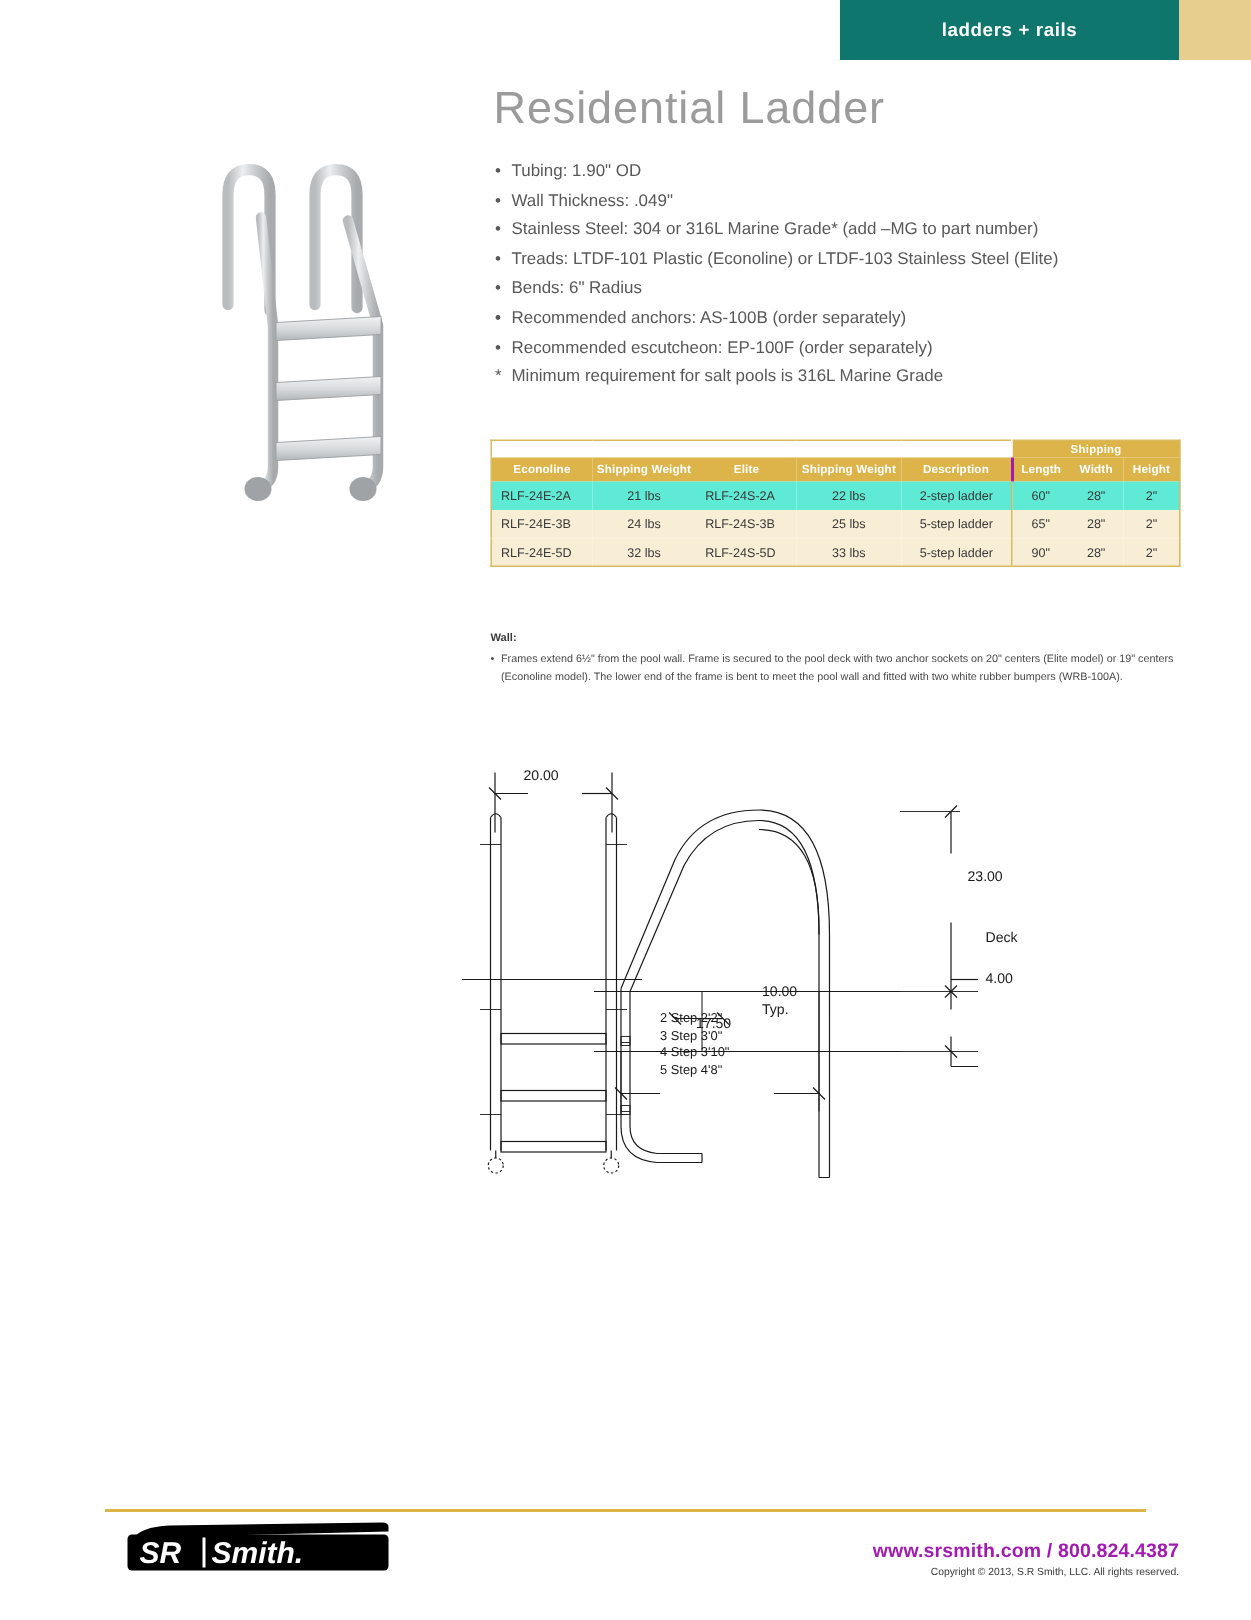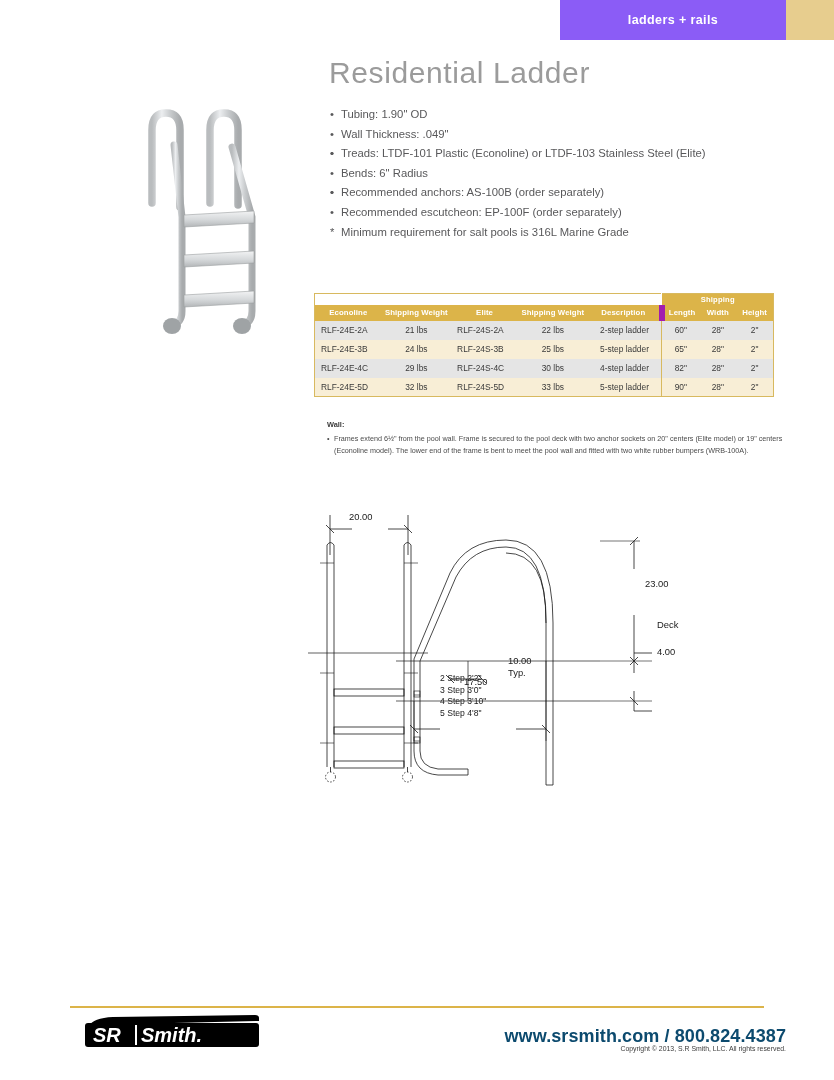--- a/index.html
+++ b/index.html
@@ -13,21 +13,21 @@
   .page { position: relative; width: 834px; height: 1080px; background: #fff; }
 
   
   .header-band {
     position: absolute; top: 0; left: 560px;
     width: 274px; height: 40px;
     display: flex;
   }
   .header-tab {
     width: 226px; height: 40px;
-    background: #8b5cf6;
+    background: #0f766e;
     display: flex; align-items: center; justify-content: center;
   }
   .header-tab-label {
     color: #ffffff; font-size: 12.5px; font-weight: bold;
     letter-spacing: .4px;
   }
   .header-tab-edge {
     width: 48px; height: 40px; background: #e7cd8e;
   }
 
@@ -45,42 +45,42 @@
     font-size: 11.3px; color: #58585a; line-height: 19.6px;
     white-space: nowrap; position: relative; padding-left: 12px;
   }
   .spec-row .bullet {
     position: absolute; left: 1px; top: 0; color: #58585a; font-size: 11.3px;
   }
   .spec-row.note-star { padding-left: 12px; }
 
   
   .spec-table {
-    position: absolute; left: 314px; top: 293px;
+    position: absolute; left: 327px; top: 293px;
     width: 460px;
     border-collapse: collapse;
     font-size: 8.2px; color: #3b3b3b;
     border: 1px solid #d8b95f;
   }
   .spec-table th, .spec-table td {
     padding: 0; margin: 0; text-align: center; white-space: nowrap;
   }
   .grp-blank { background: #ffffff; border: none; }
   .grp-ship {
     background: #dcb449; color: #ffffff; font-weight: bold;
     height: 11px; font-size: 7.6px; letter-spacing: .2px;
     border-left: 1px solid #ffffff;
   }
   .hdr {
     background: #dcb449; color: #ffffff; font-weight: bold;
     height: 16px; font-size: 7.8px; letter-spacing: .1px;
   }
-  .hdr.sep-left { border-left: 6px solid #a21caf; text-align: center; }
+  .hdr.sep-left { border-left: 2px solid #a21caf; text-align: center; }
   .spec-table tbody tr { height: 19px; }
-  .spec-table tbody tr.odd  td { background: #e5e5e5; }
+  .spec-table tbody tr.odd  td { background: #5eead4; }
   .spec-table tbody tr.even td { background: #f8eed6; }
   .spec-table tbody td { font-size: 8.4px; color: #3a3a3a; }
   .spec-table tbody td.sep-left { border-left: 1px solid #d8b95f; }
   td.c-left { text-align: left; padding-left: 6px; }
 
   
   .notes { position: absolute; left: 327px; top: 420px; width: 465px; }
   .notes-title { font-size: 7.4px; color: #3b3b3b; font-weight: bold; margin-bottom: 4px; }
   .notes-body {
     font-size: 7.2px; color: #4a4a4a; line-height: 11.6px;
@@ -98,21 +98,21 @@
     color: #1a1a1a; line-height: 11.5px; white-space: nowrap; }
 
   
   .footer-rule {
     position: absolute; left: 70px; top: 1006px; width: 694px;
     height: 1.5px; background: #dcb449;
   }
   .logo { position: absolute; left: 83px; top: 1012px; width: 180px; height: 40px; }
   .footer-url {
     position: absolute; right: 48px; top: 1026px;
-    font-size: 18px; font-weight: bold; color: #0c4a6e;
+    font-size: 13px; font-weight: bold; color: #a21caf;
     letter-spacing: .1px; text-align: left;
   }
   .footer-copy {
     position: absolute; right: 48px; top: 1045px;
     font-size: 6.9px; color: #3a3a3a; text-align: right;
   }
 </style>
 </head>
 <body>
 
@@ -166,20 +166,21 @@
     <div class="spec-row">
       <span class="bullet">•</span>
       <span>Tubing: 1.90" OD</span>
     </div>
     <div class="spec-row">
       <span class="bullet">•</span>
       <span>Wall Thickness: .049"</span>
     </div>
     <div class="spec-row">
       <span class="bullet">•</span>
+      <span>Stainless Steel: 304 or 316L Marine Grade* (add –MG to part number)</span>
     </div>
     <div class="spec-row">
       <span class="bullet">•</span>
       <span>Treads: LTDF-101 Plastic (Econoline) or LTDF-103 Stainless Steel (Elite)</span>
     </div>
     <div class="spec-row">
       <span class="bullet">•</span>
       <span>Bends: 6" Radius</span>
     </div>
     <div class="spec-row">
@@ -230,30 +231,20 @@
       <tr class="even">
         <td class="c-left">RLF-24E-3B</td>
         <td>24 lbs</td>
         <td class="c-left">RLF-24S-3B</td>
         <td>25 lbs</td>
         <td>5-step ladder</td>
         <td class="sep-left">65"</td>
         <td>28"</td>
         <td>2"</td>
       </tr>
-      <tr class="odd">
-        <td class="c-left">RLF-24E-4C</td>
-        <td>29 lbs</td>
-        <td class="c-left">RLF-24S-4C</td>
-        <td>30 lbs</td>
-        <td>4-step ladder</td>
-        <td class="sep-left">82"</td>
-        <td>28"</td>
-        <td>2"</td>
-      </tr>
       <tr class="even">
         <td class="c-left">RLF-24E-5D</td>
         <td>32 lbs</td>
         <td class="c-left">RLF-24S-5D</td>
         <td>33 lbs</td>
         <td>5-step ladder</td>
         <td class="sep-left">90"</td>
         <td>28"</td>
         <td>2"</td>
       </tr>

